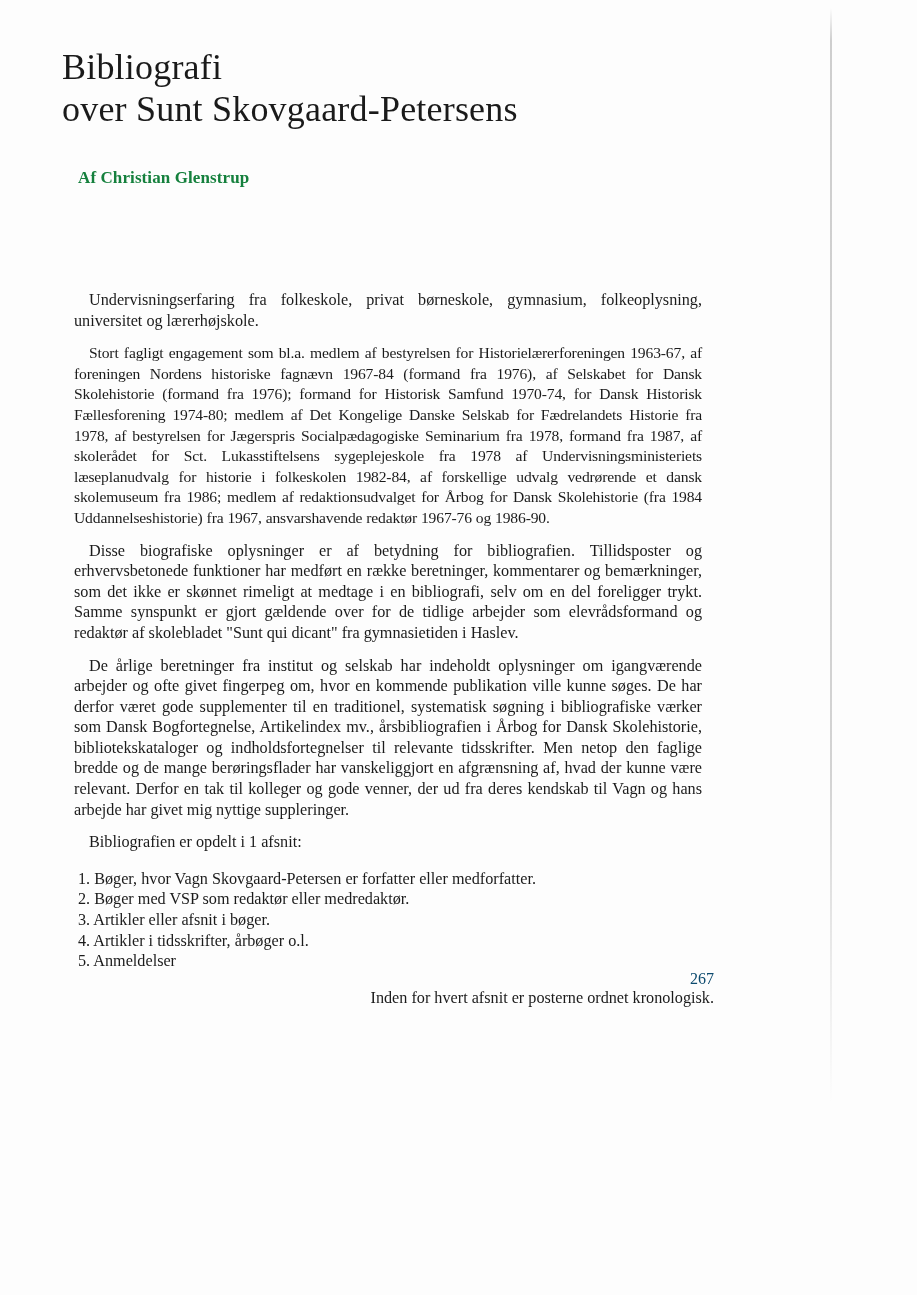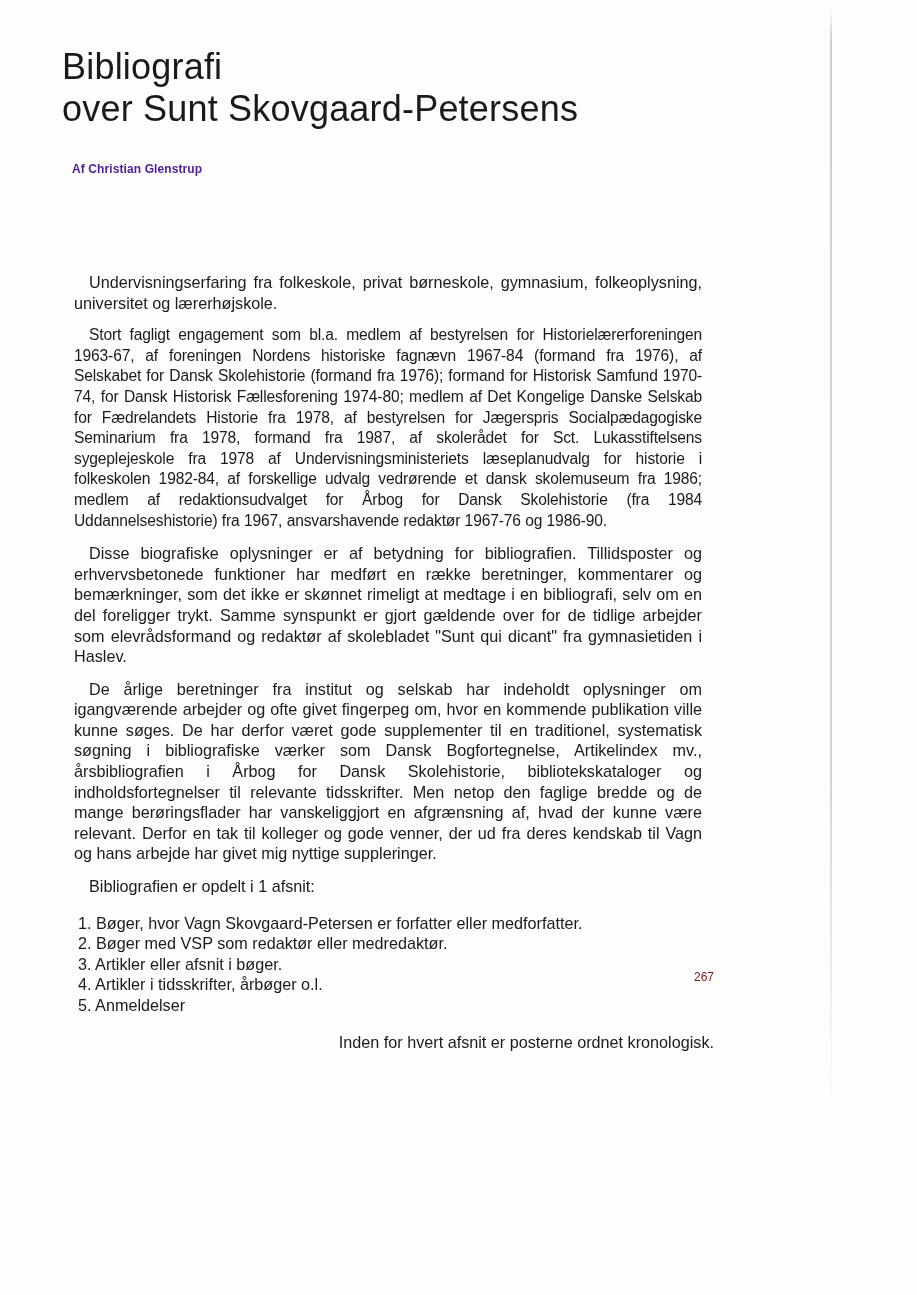--- a/index.html
+++ b/index.html
@@ -7,21 +7,21 @@
     padding: 0;
     background: #ffffff;
   }
 
   #page {
     position: relative;
     width: 917px;
     height: 1295px;
     background: #fdfdfd;
     overflow: hidden;
-    font-family: Liberation Sans, sans-serif;
+    font-family: Liberation Serif, serif;
     color: #141414;
   }
 
   
   #scan-line {
     position: absolute;
     left: 830px;
     top: 8px;
     width: 2px;
     height: 1095px;
@@ -47,26 +47,26 @@
     padding-top: 46px;
     font-weight: normal;
     font-size: 36px;
     line-height: 42px;
     letter-spacing: 0.2px;
     color: #1a1a1a;
   }
   .title .tline { display: block; white-space: pre; }
 
   .byline {
-    margin: 10px;
+    margin: 16px;
     padding-top: 22px;
-    font-size: 12px;
+    font-size: 17px;
     font-weight: bold;
     letter-spacing: 0.1px;
-    color: #4c1d95;
+    color: #15803d;
   }
 
   
   .body-block {
     padding-top: 74px;
   }
 
   p.para {
     margin: 12px;
     text-align: justify;
@@ -106,22 +106,22 @@
     line-height: 20.6px;
     color: #1b1b1b;
   }
 
   .page-number {
     position: absolute;
     left: 62px;
     top: 970px;
     width: 652px;
     text-align: right;
-    font-size: 12px;
-    color: #7f1d1d;
+    font-size: 16px;
+    color: #0c4a6e;
   }
 </style>
 </head>
 <body>
 
 <div id="page">
 
   <div id="scan-line"></div>
 
   <div class="content">

